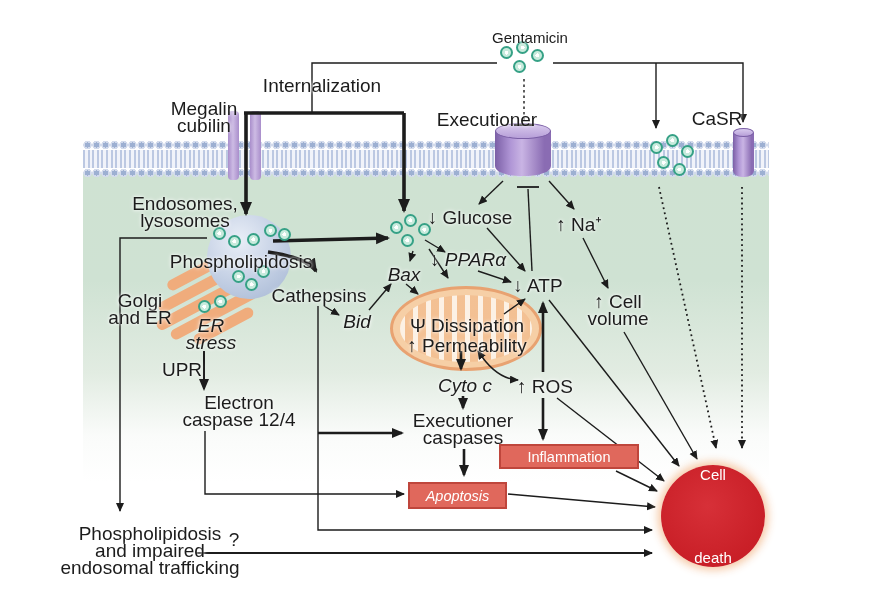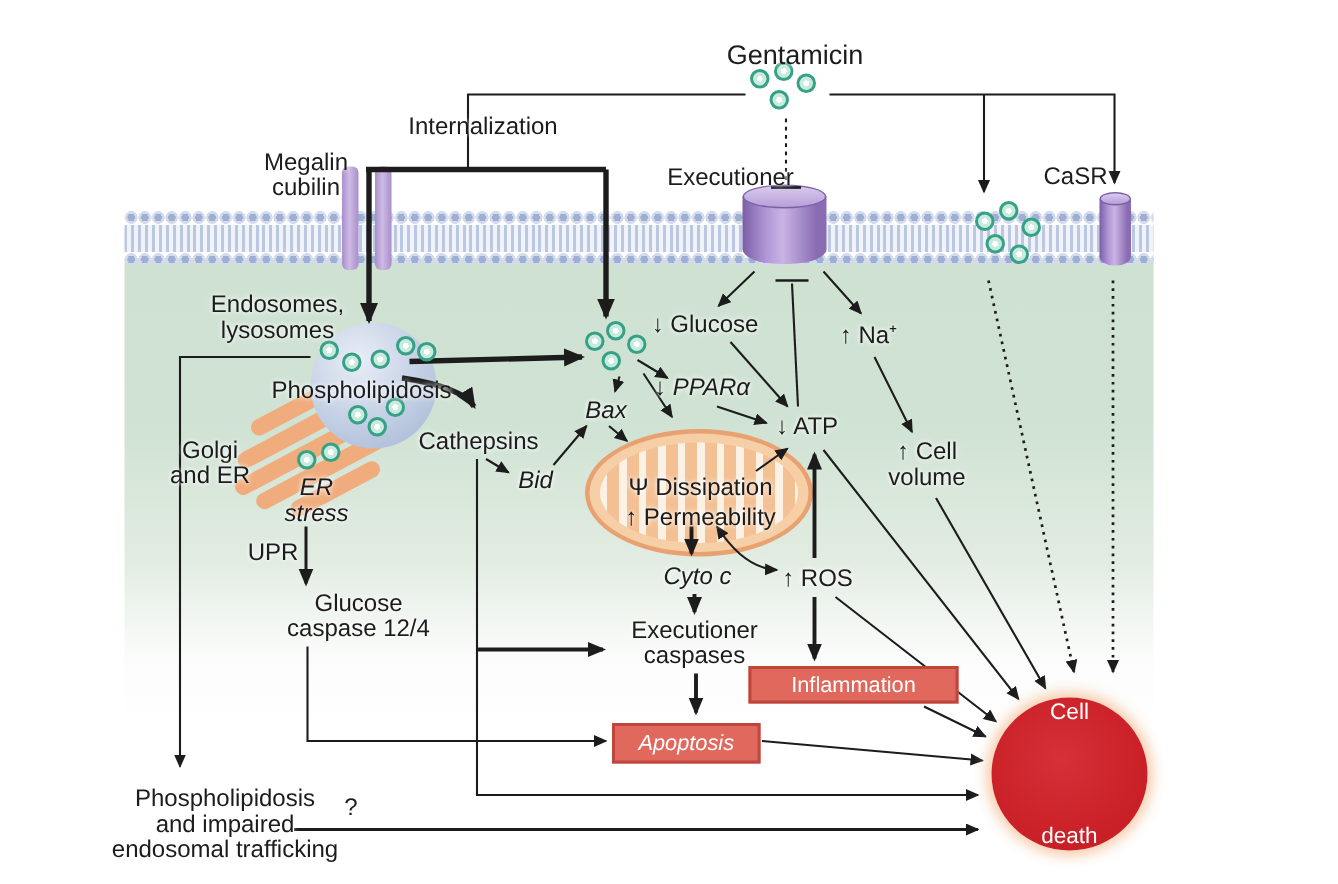--- a/index.html
+++ b/index.html
@@ -26,21 +26,21 @@
     background:radial-gradient(circle at 38% 30%,#e9eef7 0%,#c9d4e7 45%,#a3b5d2 100%);}
   .golgi{display:flex;flex-direction:column;gap:4px;transform:rotate(-28deg);}
   .golgi .rib{height:11px;border-radius:8px;background:#f0ac7c;}
   .mito{width:152px;height:85px;border-radius:50%;background:#f6cfa6;border:3px solid #e8a271;box-sizing:border-box;}
   .mito-in{position:absolute;left:7px;top:6px;right:7px;bottom:6px;border-radius:50%;overflow:hidden;opacity:.75;
     background:repeating-linear-gradient(90deg,rgba(255,255,255,.95) 0 5px,rgba(238,168,116,.5) 5px 13px);}
   
   .gm{width:13px;height:13px;border-radius:50%;box-sizing:border-box;border:2.5px solid #36a186;
     background:radial-gradient(circle at 50% 50%,#ffffff 0 2px,#c8ebdd 2px 7px);}
   
-  .lab{transform:translate(-50%,-50%);text-align:center;font-size:16px;line-height:17px;
+  .lab{transform:translate(-50%,-50%);text-align:center;font-size:19px;line-height:17px;
     white-space:nowrap;text-shadow:0 0 3px rgba(255,255,255,.9),0 0 5px rgba(255,255,255,.7);}
   .lab span{display:block;}
   .it{font-style:italic;}
   .redbox{box-sizing:border-box;background:#e0685c;border:2px solid #bf463c;color:#fff;
     display:flex;align-items:center;justify-content:center;font-size:14.5px;}
   .celldeath{width:104px;height:102px;border-radius:50%;background:radial-gradient(circle at 45% 40%,#d73038,#c91f27 70%);
     box-shadow:0 0 9px 3px rgba(244,196,158,.95);display:flex;flex-direction:column;align-items:center;justify-content:space-between;
     color:#fff;font-size:15px;line-height:19px;}
   svg.overlay{position:absolute;left:0;top:0;pointer-events:none;}
 </style>
@@ -162,21 +162,21 @@
   <div class="abs gm" style="left:228px;top:235px;"></div>
   <div class="abs gm" style="left:247px;top:233px;"></div>
   <div class="abs gm" style="left:264px;top:224px;"></div>
   <div class="abs gm" style="left:278px;top:228px;"></div>
   <div class="abs gm" style="left:232px;top:270px;"></div>
   <div class="abs gm" style="left:245px;top:278px;"></div>
   <div class="abs gm" style="left:257px;top:265px;"></div>
   <div class="abs gm" style="left:198px;top:300px;"></div>
   <div class="abs gm" style="left:214px;top:295px;"></div>
 
-  <div class="abs lab" style="left:530px;top:37px;font-size:18px;">Gentamicin</div>
+  <div class="abs lab" style="left:530px;top:37px;font-size:15px;">Gentamicin</div>
   <div class="abs lab" style="left:322px;top:85px;">Internalization</div>
   <div class="abs lab" style="left:204px;top:117px;">
     <span>Megalin</span>
       <span>cubilin</span>
   </div>
   <div class="abs lab" style="left:487px;top:119px;">Executioner</div>
   <div class="abs lab" style="left:717px;top:118px;">CaSR</div>
   <div class="abs lab" style="left:185px;top:212px;">
     <span>Endosomes,</span>
       <span>lysosomes</span>
@@ -185,21 +185,21 @@
   <div class="abs lab" style="left:140px;top:309px;">
     <span>Golgi</span>
       <span>and ER</span>
   </div>
   <div class="abs lab it" style="left:211px;top:334px;">
     <span>ER</span>
       <span>stress</span>
   </div>
   <div class="abs lab" style="left:182px;top:369px;">UPR</div>
   <div class="abs lab" style="left:239px;top:411px;">
-    <span>Glucose</span>
+    <span>Electron</span>
       <span>caspase 12/4</span>
   </div>
   <div class="abs lab" style="left:319px;top:295px;">Cathepsins</div>
   <div class="abs lab it" style="left:357px;top:321px;">Bid</div>
   <div class="abs lab it" style="left:404px;top:274px;">Bax</div>
   <div class="abs lab" style="left:470px;top:217px;">↓ Glucose</div>
   <div class="abs lab it" style="left:468px;top:259px;">↓ PPARα</div>
   <div class="abs lab" style="left:579px;top:224px;">↑ Na⁺</div>
   <div class="abs lab" style="left:538px;top:285px;">↓ ATP</div>
   <div class="abs lab" style="left:618px;top:310px;">

